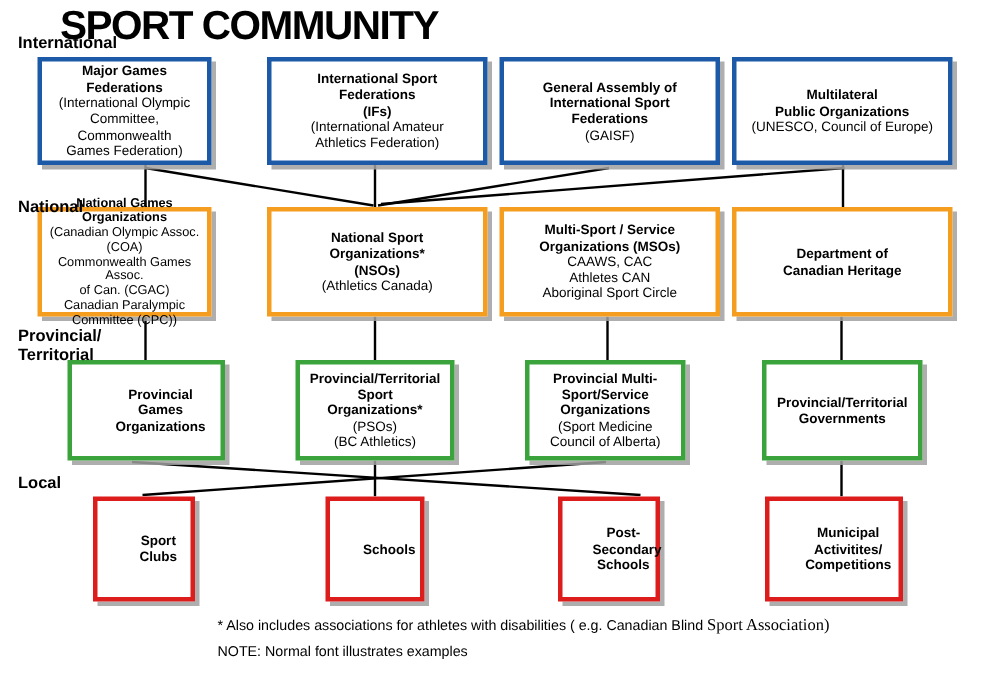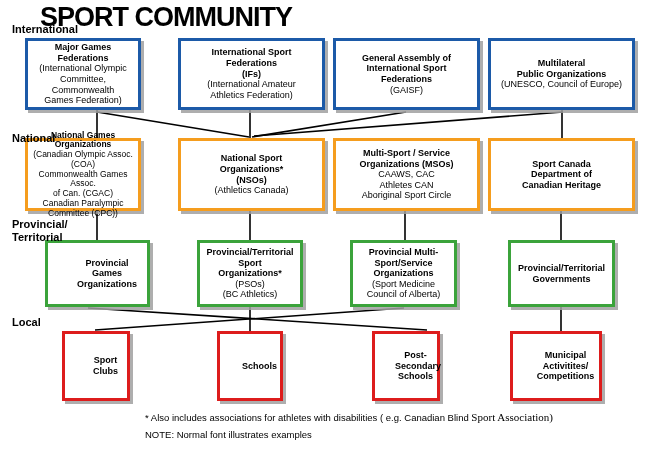--- a/index.html
+++ b/index.html
@@ -132,21 +132,20 @@
       <div class="ln">(Athletics Canada)</div>
     </div>
   <div class="box lv1 r1 c2">
       <div class="ln b">Multi-Sport / Service</div>
       <div class="ln b">Organizations (MSOs)</div>
       <div class="ln">CAAWS, CAC</div>
       <div class="ln">Athletes CAN</div>
       <div class="ln">Aboriginal Sport Circle</div>
     </div>
   <div class="box lv1 r1 c3">
-      <div class="ln b">Sport Canada</div>
       <div class="ln b">Department of</div>
       <div class="ln b">Canadian Heritage</div>
     </div>
 
   <div class="box lv2 r2 c0">
       <div class="ln b">Provincial</div>
       <div class="ln b">Games</div>
       <div class="ln b">Organizations</div>
     </div>
   <div class="box lv2 r2 c1">

